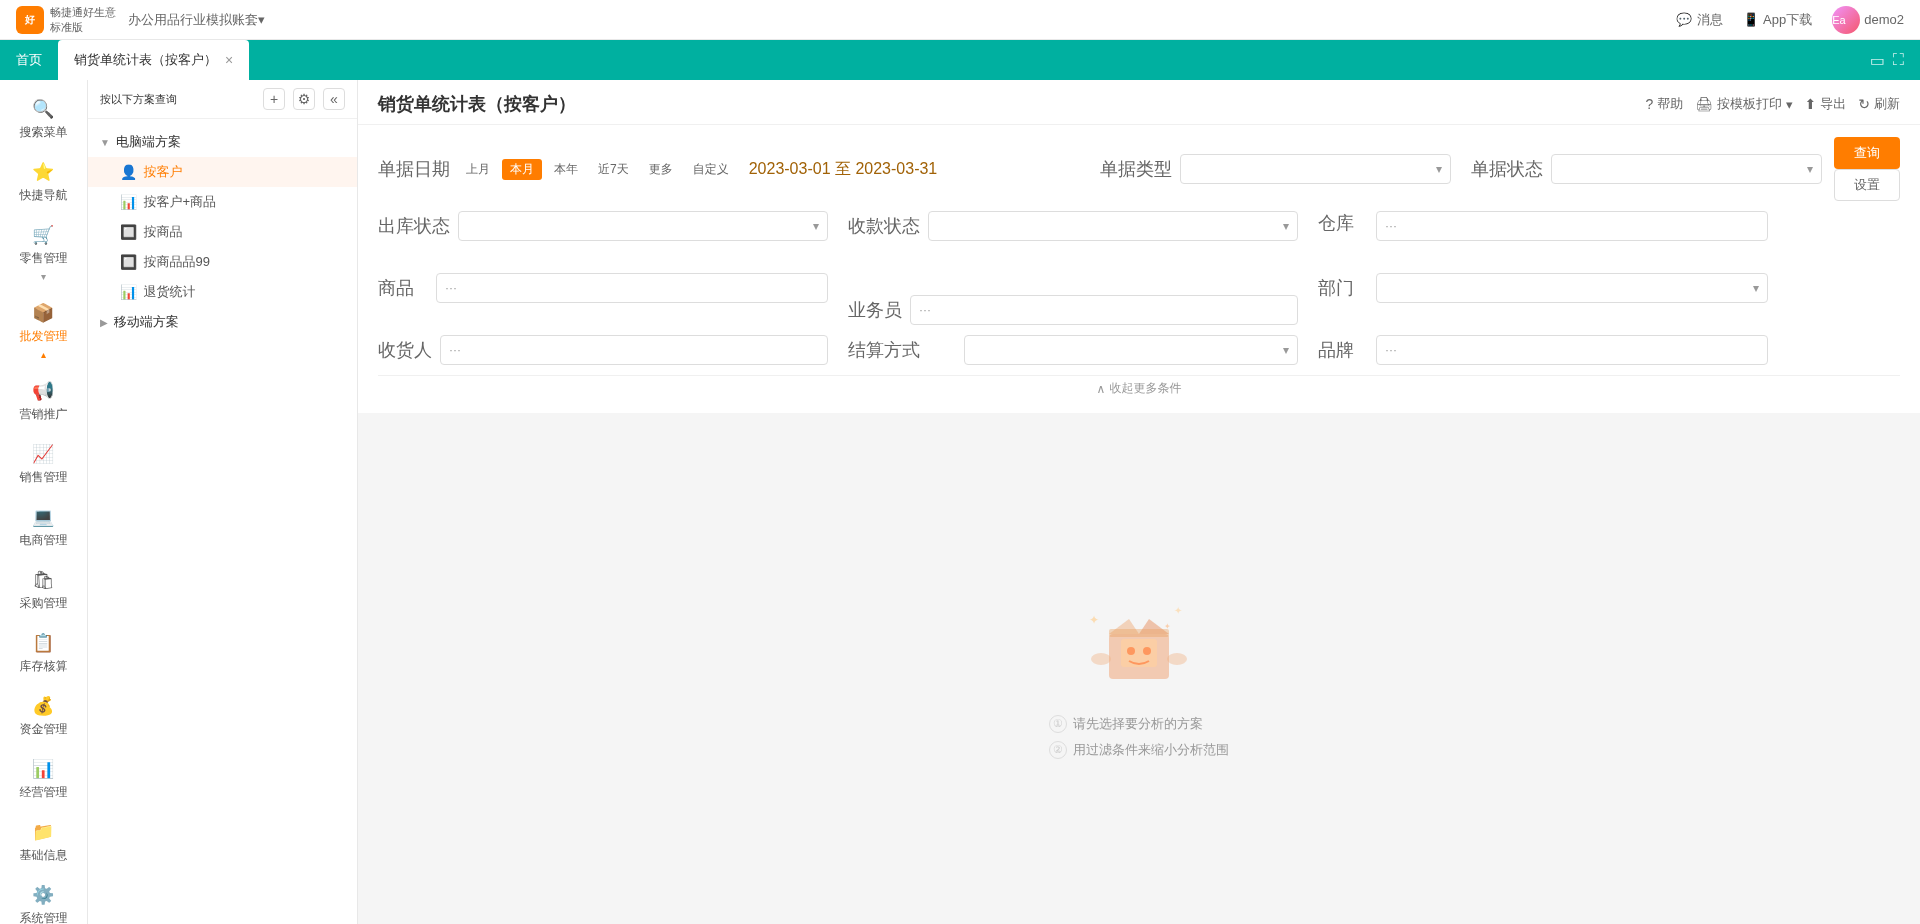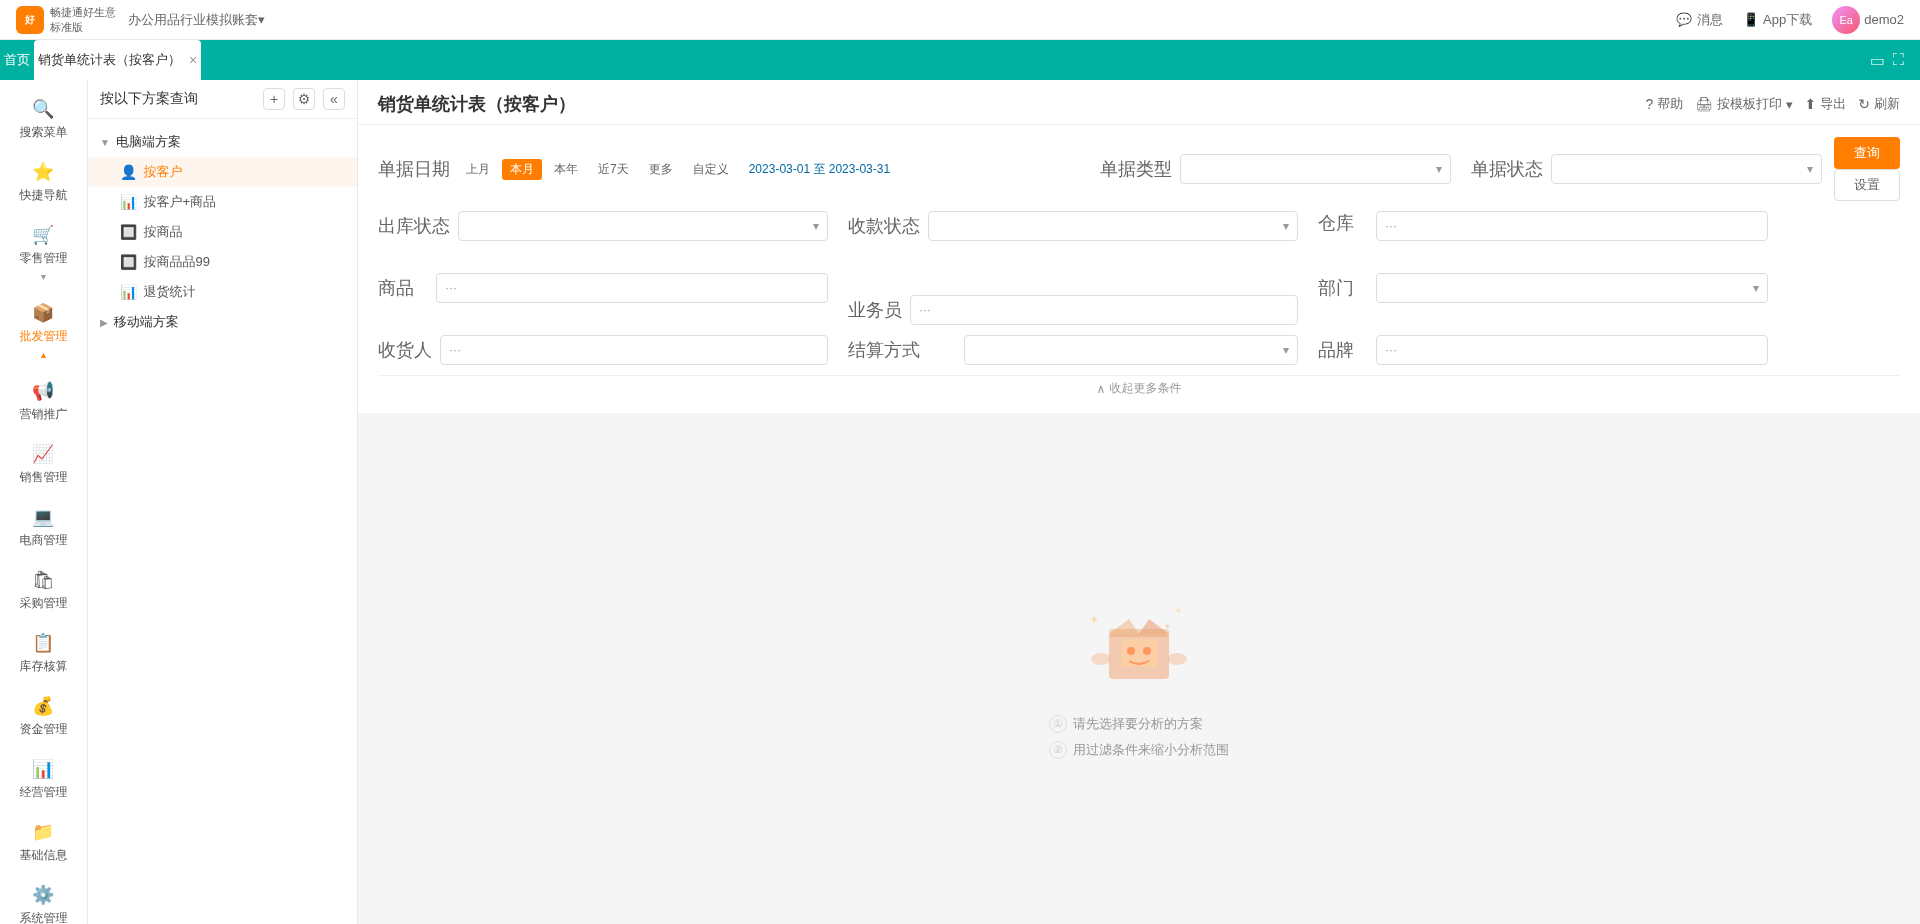--- a/index.html
+++ b/index.html
@@ -7,25 +7,25 @@
 
     
     .topbar { height: 40px; background: #fff; border-bottom: 1px solid #e8e8e8; display: flex; align-items: center; justify-content: space-between; padding: 0 16px; flex-shrink: 0; }
     .topbar-left { display: flex; align-items: center; gap: 12px; }
     .logo-area { display: flex; align-items: center; gap: 6px; }
     .logo-icon { width: 28px; height: 28px; background: #ff7d00; border-radius: 6px; display: flex; align-items: center; justify-content: center; color: white; font-size: 10px; font-weight: bold; }
     .logo-text { font-size: 11px; color: #666; line-height: 1.3; }
     .industry-selector { display: flex; align-items: center; color: #666; font-size: 13px; cursor: pointer; }
     .topbar-right { display: flex; align-items: center; gap: 20px; }
     .topbar-action { display: flex; align-items: center; gap: 4px; color: #666; font-size: 13px; cursor: pointer; }
-    .avatar { width: 28px; height: 28px; border-radius: 50%; background: linear-gradient(135deg, #f093fb 0%, #f5576c 100%); display: flex; align-items: center; justify-content: center; color: white; font-size: 11px; }
+    .avatar { width: 28px; height: 28px; border-radius: 50%; background: linear-gradient(135deg, #f093fb 0%, #f5576c 100%); display: flex; align-items: center; justify-content: flex-start; color: white; font-size: 11px; }
 
     
     .tabbar { height: 40px; background: #00b0a0; display: flex; align-items: center; padding: 0 0; flex-shrink: 0; position: relative; }
-    .tab { height: 40px; display: flex; align-items: center; padding: 0 4px; font-size: 13px; cursor: pointer; gap: 8px; white-space: nowrap; }
+    .tab { height: 40px; display: flex; align-items: center; padding: 0 16px; font-size: 13px; cursor: pointer; gap: 8px; white-space: nowrap; }
     .tab.home { background: transparent; color: white; }
     .tab.active { background: #fff; color: #333; border-radius: 4px 4px 0 0; }
     .tab .tab-close { color: #999; font-size: 14px; cursor: pointer; }
     .tabbar-actions { margin-left: auto; display: flex; align-items: center; gap: 8px; padding-right: 16px; }
     .tabbar-icon { color: white; font-size: 16px; cursor: pointer; opacity: 0.8; }
 
     
     .main-layout { display: flex; flex: 1; overflow: hidden; }
 
     
@@ -33,21 +33,21 @@
     .nav-item { width: 100%; display: flex; flex-direction: column; align-items: center; padding: 10px 4px; cursor: pointer; font-size: 12px; color: #555; gap: 4px; }
     .nav-item.active { color: #ff7d00; }
     .nav-icon { font-size: 18px; }
 
     
     .content-area { display: flex; flex: 1; overflow: hidden; }
 
     
     .scheme-sidebar { width: 270px; background: #fff; border-right: 1px solid #e8e8e8; display: flex; flex-direction: column; flex-shrink: 0; overflow: hidden; }
     .scheme-sidebar-header { display: flex; align-items: center; justify-content: space-between; padding: 8px 12px; border-bottom: 1px solid #f0f0f0; }
-    .scheme-sidebar-title { font-size: 14px; color: #333; font-weight: 500; }
+    .scheme-sidebar-title { font-size: 11px; color: #333; font-weight: 500; }
     .scheme-sidebar-actions { display: flex; align-items: center; gap: 8px; }
     .scheme-action-btn { width: 22px; height: 22px; border: 1px solid #ddd; border-radius: 4px; display: flex; align-items: center; justify-content: center; cursor: pointer; font-size: 14px; color: #666; background: #fff; }
     .scheme-tree { padding: 8px 0; overflow-y: auto; flex: 1; }
     .scheme-group { }
     .scheme-group-title { display: flex; align-items: center; gap: 6px; padding: 6px 12px; font-size: 13px; color: #333; cursor: pointer; }
     .scheme-group-title .arrow { font-size: 10px; color: #999; }
     .scheme-item { display: flex; align-items: center; gap: 6px; padding: 6px 12px 6px 32px; font-size: 13px; color: #555; cursor: pointer; }
     .scheme-item.active { color: #ff7d00; background: #fff5ef; }
     .scheme-item-icon { font-size: 14px; }
 
@@ -57,21 +57,21 @@
     
     .page-header { background: #fff; padding: 12px 20px 8px; border-bottom: 1px solid #f0f0f0; display: flex; align-items: center; justify-content: space-between; flex-shrink: 0; }
     .page-title { font-size: 18px; font-weight: 600; color: #333; }
     .page-header-actions { display: flex; align-items: center; gap: 12px; }
     .header-action { display: flex; align-items: center; gap: 4px; color: #666; font-size: 13px; cursor: pointer; }
     .header-action .icon { font-size: 14px; }
     .filter-label { font-size: 18px; color: #666; white-space: nowrap; margin-right: 8px; min-width: 50px; }
     .filter-date-group { display: flex; align-items: center; gap: 4px; }
     .date-shortcut { padding: 2px 8px; font-size: 12px; border-radius: 3px; cursor: pointer; color: #666; }
     .date-shortcut.active { background: #ff7d00; color: white; border-radius: 3px; }
-    .date-range { font-size: 12px; color: #0369a1; margin-left: 8px; }
+    .date-range { font-size: 16px; color: #a16207; margin-left: 8px; }
     .filter-select { flex: 1; height: 30px; border: 1px solid #ddd; border-radius: 4px; padding: 0 8px; font-size: 13px; background: #fff; display: flex; align-items: center; justify-content: space-between; cursor: pointer; min-width: 0; }
     .filter-select .placeholder { color: #bbb; }
     .filter-select .arrow { color: #999; font-size: 12px; flex-shrink: 0; }
     .filter-select .dots { color: #999; font-size: 12px; }
 
     
     .query-btn { background: #ff7d00; color: white; border: none; padding: 6px 20px; border-radius: 4px; font-size: 13px; cursor: pointer; height: 32px; }
     .settings-btn { background: #fff; color: #666; border: 1px solid #ddd; padding: 6px 16px; border-radius: 4px; font-size: 13px; cursor: pointer; height: 32px; }
     .btn-group { display: flex; flex-direction: column; flex-shrink: 0; margin-left: 12px; }
 

